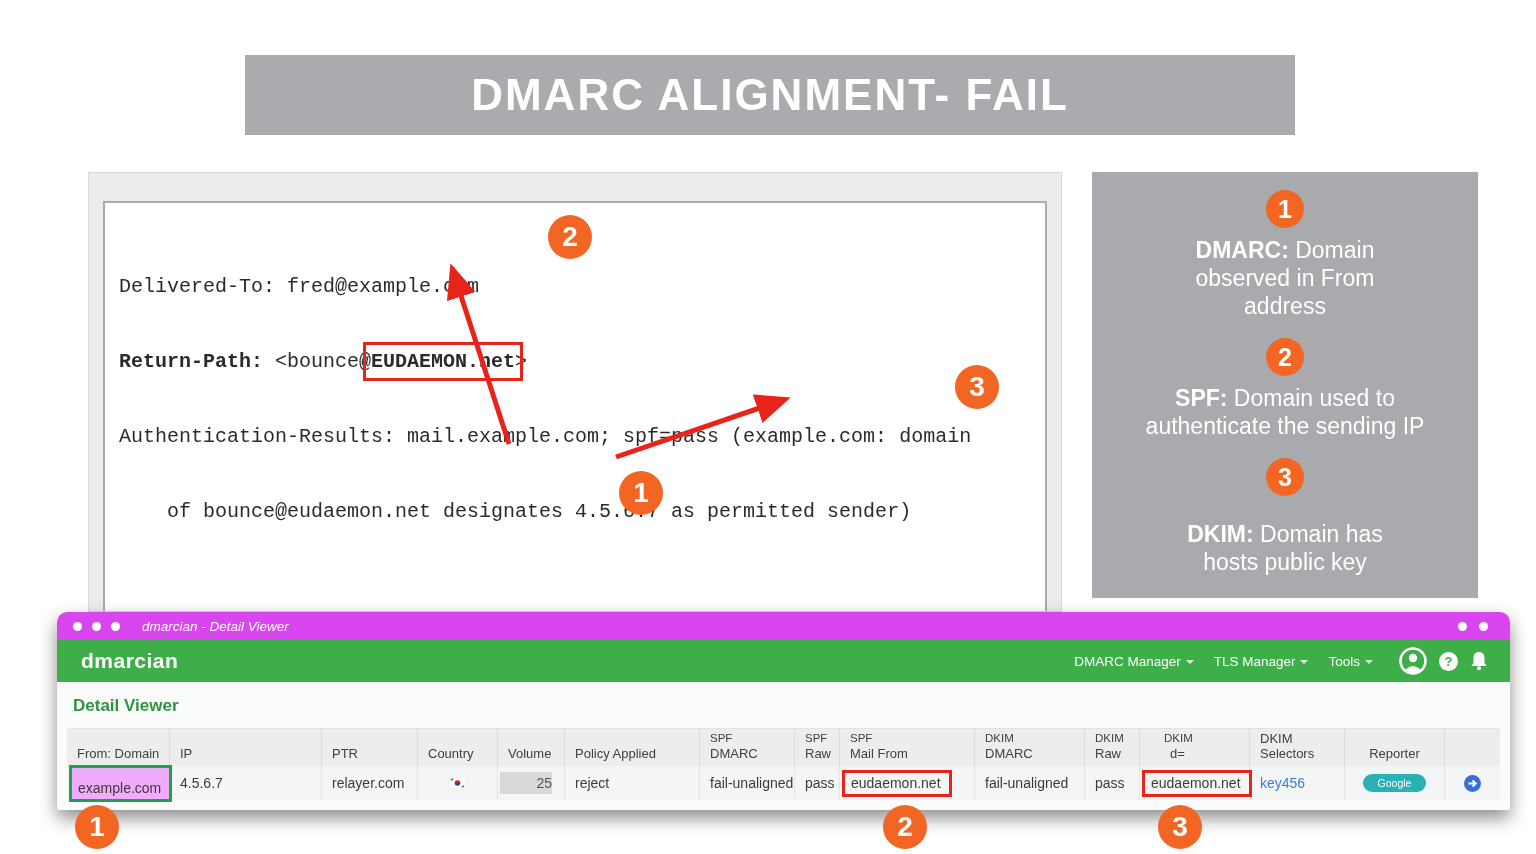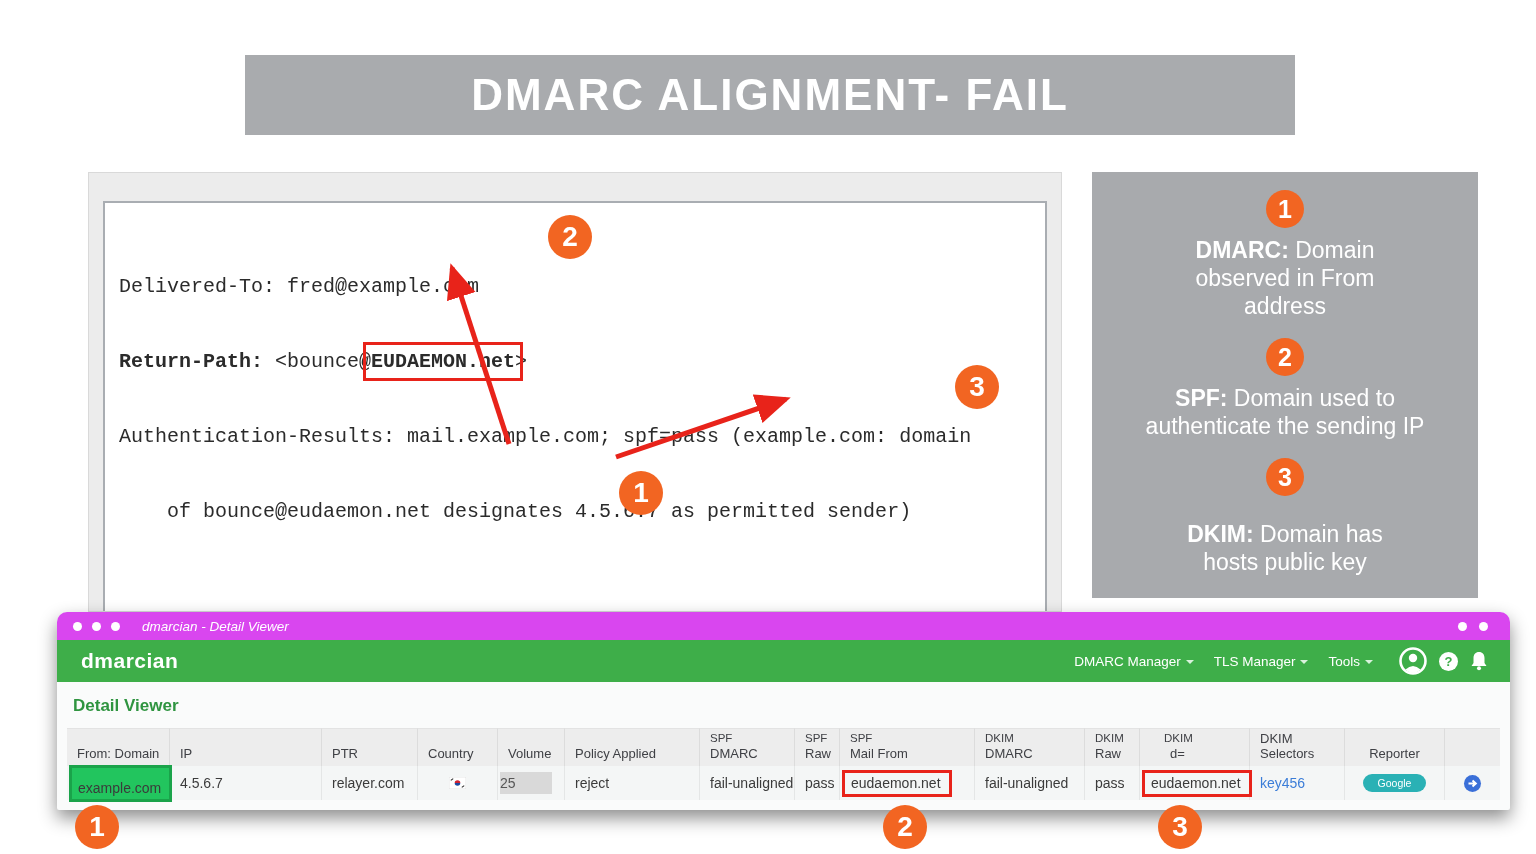--- a/index.html
+++ b/index.html
@@ -122,27 +122,27 @@
   }
   .th-group { font-size:11.5px; margin-bottom:2px; }
   .th-label { font-size:13px; }
   .tbody { background:#f4f6f6; }
   .td {
     display:flex; align-items:center; padding-left:10px; height:34px;
     color:#3b3b3b; font-size:14px; border-right:1px solid #e4e6e6;
   }
   .cell-box-green {
     border:3px solid #1aa34a; padding:12px 8px 3px 6px; margin-left:-8px;
-    background:#22c55e;
+    background:#f0abfc;
   }
   .cell-box-red {
     border:3px solid #e8231a; padding:2px 8px 3px 6px; margin-left:-8px;
   }
   .volume-val {
-    background:#d9d9d9; color:#555; width:52px; text-align:left;
+    background:#d9d9d9; color:#555; width:52px; text-align:right;
     padding:3px 0; margin-left:2px;
   }
   .link { color:#3b7dd8; cursor:pointer; }
   .pill {
     background:#2ab1b5; color:#ffffff; font-size:10.5px; padding:3px 15px;
     border-radius:10px; cursor:pointer; margin:0 auto;
   }
   .flag { margin:0 auto; display:block; }
   .detail-btn { margin:0 auto; cursor:pointer; display:flex; }
 </style>

